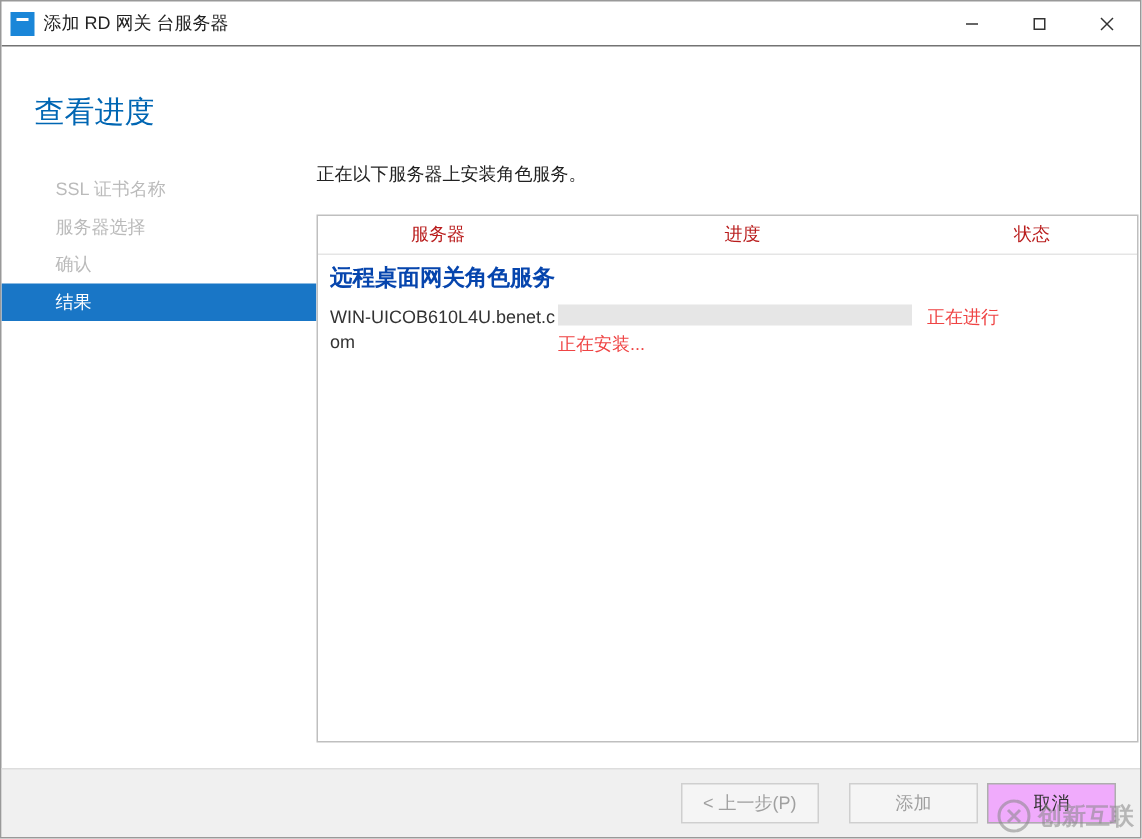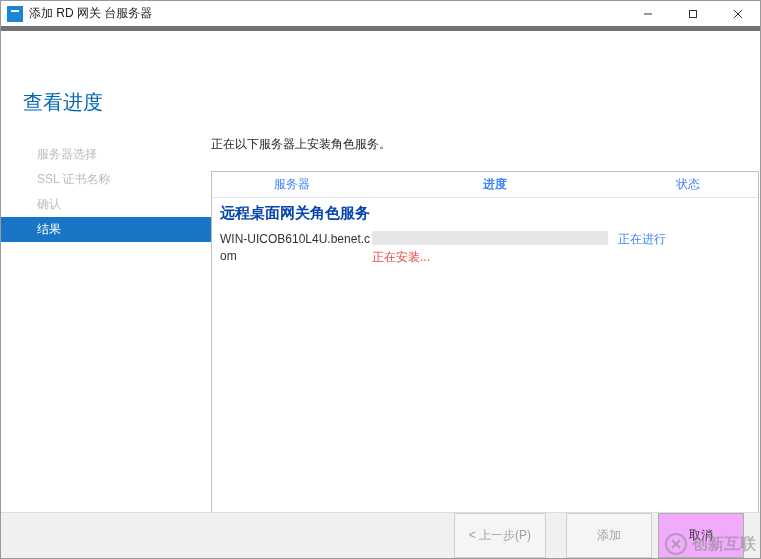--- a/index.html
+++ b/index.html
@@ -1,52 +1,52 @@
 <!DOCTYPE html>
 <html><head>
 <meta charset="utf-8">
 <style>
   * { box-sizing: border-box; margin: 0; padding: 0; font-family: "Microsoft YaHei", "Segoe UI", sans-serif; }
   body { background: #fff; width: 761px; height: 559px; border: 1px solid #999; position: relative; overflow: hidden; }
 
-  .titlebar { height: 30px; display: flex; align-items: center; padding-left: 6px; border-bottom: 5px solid #737373; }
+  .titlebar { height: 30px; display: flex; align-items: center; padding-left: 6px; border-bottom: 1px solid #737373; }
   .titlebar .icon { width: 16px; height: 16px; background: #1a86d8; margin-right: 6px; display:flex; align-items:center; justify-content:center;}
   .titlebar .icon svg { width:10px; height:10px; }
   .titlebar .title { font-size: 12px; color: #222; flex:1; }
   .titlebar .win-controls { display:flex; height:100%; }
   .titlebar .win-btn { width: 45px; height: 100%; display:flex; align-items:center; justify-content:center; font-size:10px; color:#333; }
   .titlebar .win-btn svg { width:10px; height:10px; }
 
   .header-area { padding: 30px 0 20px 22px; }
-  .page-title { font-size: 20px; color: #0066b3; font-weight: 400; margin-top: 28px; }
+  .page-title { font-size: 20px; color: #0066b3; font-weight: 400; }
 
   .body-area { display: flex; padding: 0 0 0 0; }
   .sidebar { width: 210px; padding-top: 6px; }
   .sidebar-item { font-size: 12px; padding: 4px 0 4px 36px; color: #bbb; cursor: default; }
   .sidebar-item.active { background: #1976c6; color: #fff; padding-left:36px; }
 
   .content { flex:1; padding-right: 1px; }
   .instruction { font-size: 12px; color: #222; margin-bottom: 18px; }
 
   .panel { border: 1px solid #bfbfbf; height: 352px; background:#fff; }
   .table-header { display:flex; border-bottom: 1px solid #e5e5e5; }
-  .table-header .th { font-size:12px; text-align:center; padding:4px 0; color:#3b82f6; }
+  .table-header .th { font-size:12px; text-align:center; padding:4px 0; color:#b91c1c; }
   .th-server { width: 160px; border-right: none; }
-  .th-progress { flex:1;font-weight:bold; }
+  .th-progress { flex:1; }
   .th-status { width: 140px; }
 
   .group-row { font-size:15px; font-weight:bold; color:#0645ad; padding: 6px 8px; }
   .data-row { display:flex; font-size:12px; padding: 2px 8px; align-items:flex-start;justify-content:flex-end; }
   .cell-server { width:152px; color:#333; word-break: break-all; line-height:1.4; }
   .cell-progress { flex:1; padding-right:10px; }
   .progress-track { height:14px; background:#e6e6e6; position:relative; margin-bottom:4px; }
   .progress-label { font-size:12px; color:#ef4444; }
-  .cell-status { width:132px; color:#3b82f6; }
+  .cell-status { width:132px; color:#ef4444; }
 
-  .footer { position:absolute; bottom:0; left:0; right:0; height:46px; background:#f0f0f0; border-top:1px solid #ddd; display:flex; justify-content:flex-end; padding-right:16px; gap:6px;}
+  .footer { position:absolute; bottom:0; left:0; right:0; height:46px; background:#f0f0f0; border-top:1px solid #ddd; display:flex; align-items:center; justify-content:flex-end; padding-right:16px; gap:6px;}
   .footer button { font-size:12px; padding:4px 14px; background:#f0abfc; border:1px solid #aeaeae; color:#333; min-width:86px;}
   .footer button:disabled { color:#a0a0a0; border-color:#cfcfcf; background:#f5f5f5;}
 
   .watermark { position:absolute; right:4px; bottom:2px; display:flex; align-items:center; gap:4px; color:#888; font-size:16px; font-weight:bold; opacity:0.55; pointer-events:none;}
   .watermark .wm-icon { width:24px; height:24px; }
 </style>
 </head>
 <body>
 
 <div class="titlebar">
@@ -76,22 +76,22 @@
       </div>
   </div>
 </div>
 
 <div class="header-area">
   <div class="page-title">查看进度</div>
 </div>
 
 <div class="body-area">
   <div class="sidebar">
+    <div class="sidebar-item">SSL 证书名称</div>
     <div class="sidebar-item">服务器选择</div>
-    <div class="sidebar-item">SSL 证书名称</div>
     <div class="sidebar-item">确认</div>
     <div class="sidebar-item active">结果</div>
   </div>
 
   <div class="content">
     <div class="instruction">正在以下服务器上安装角色服务。</div>
     <div class="panel">
       <div class="table-header">
         <div class="th th-server">服务器</div>
         <div class="th th-progress">进度</div>

